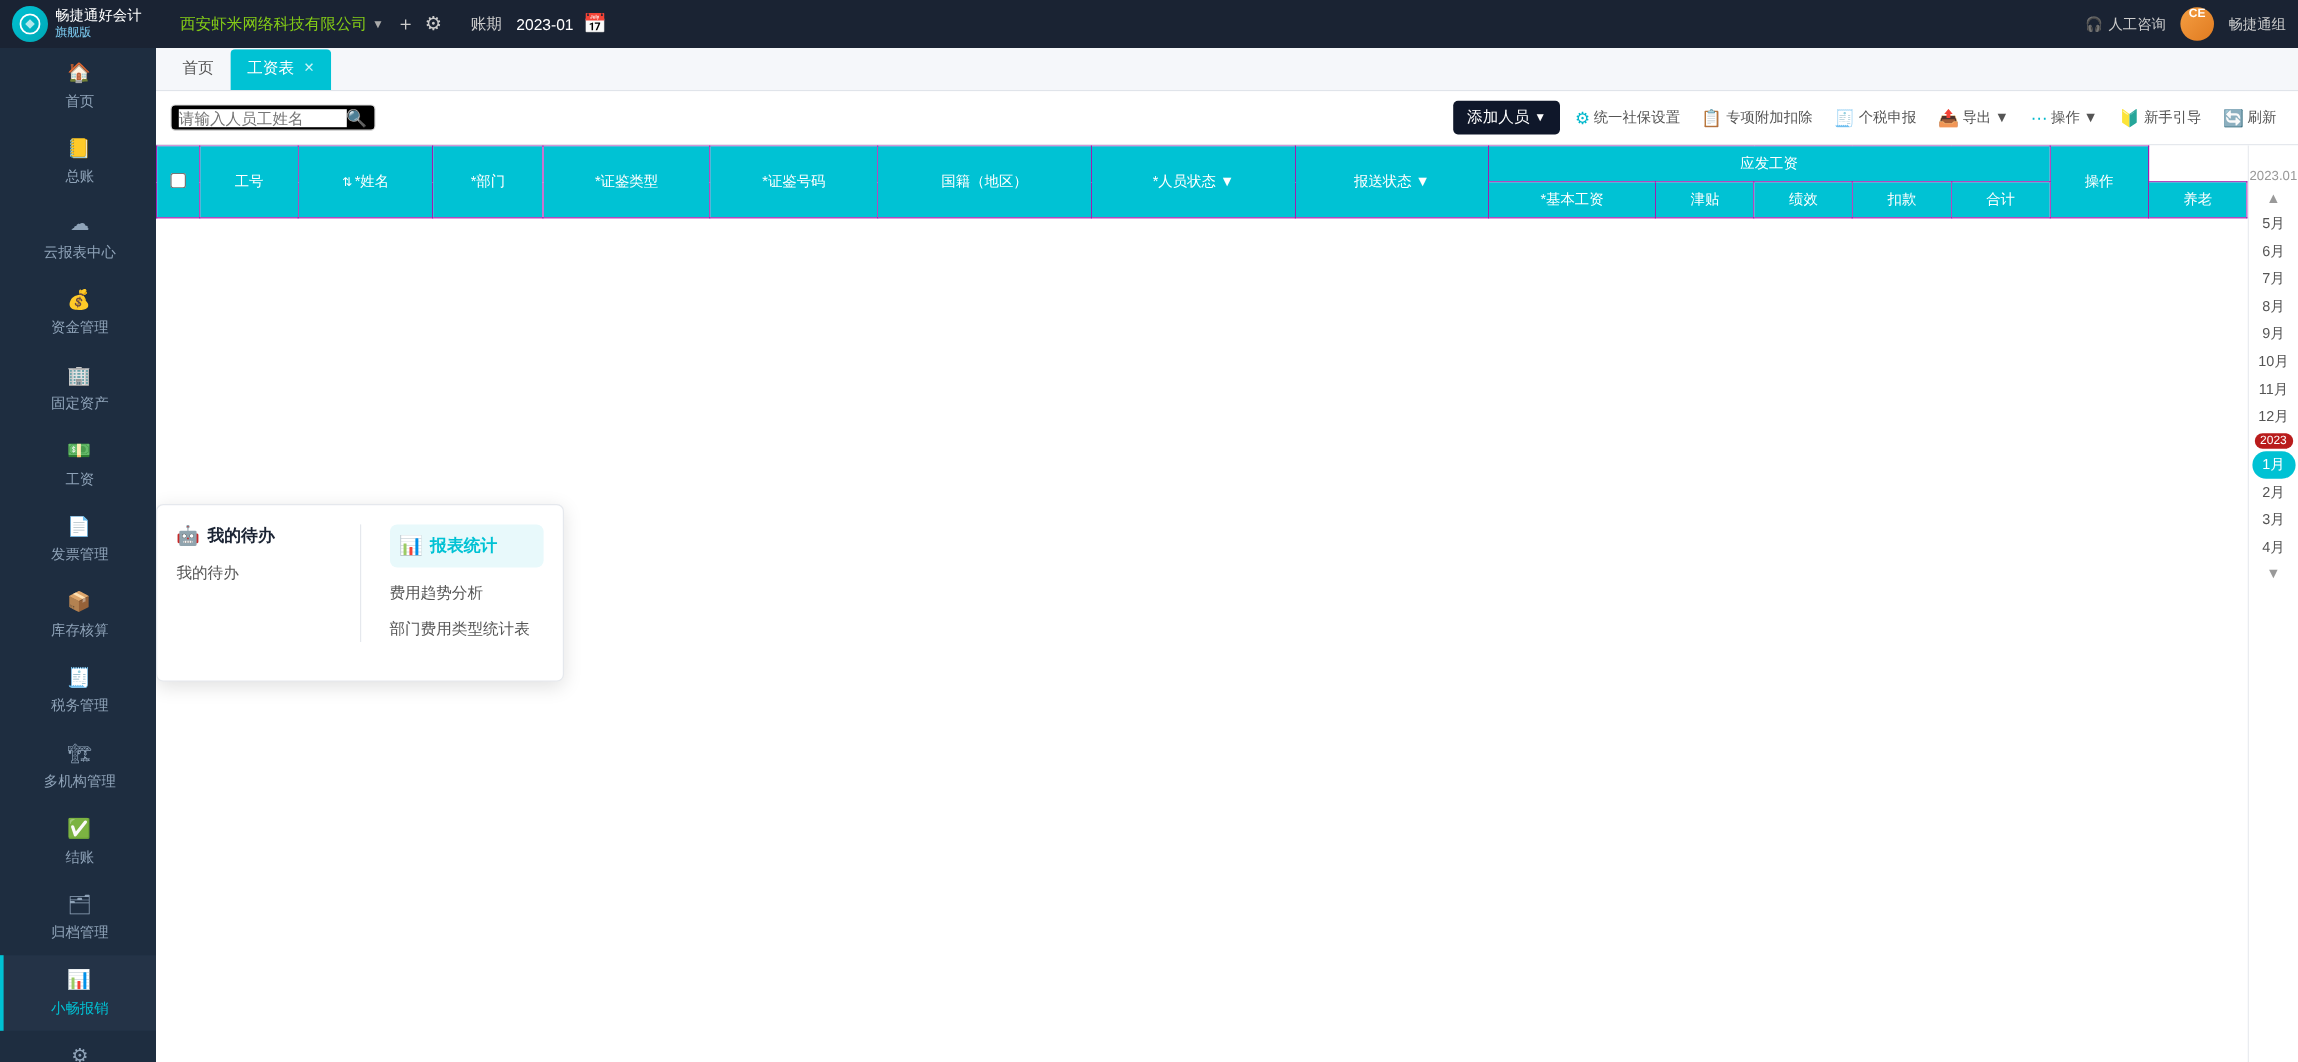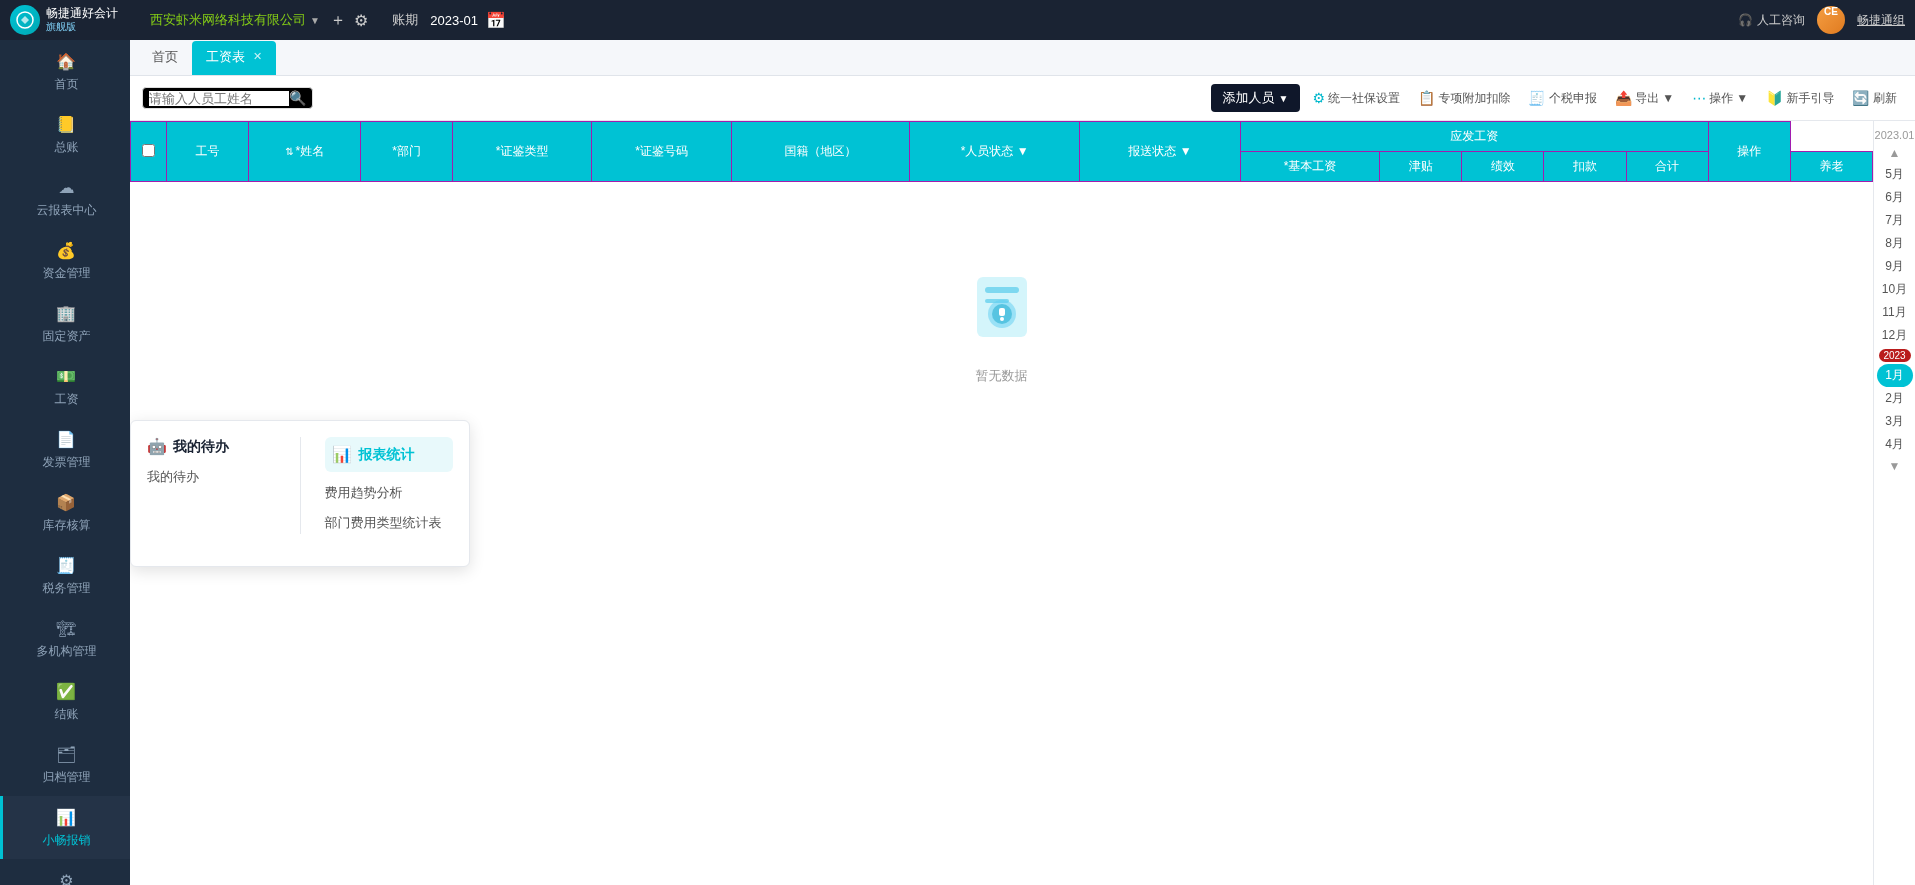--- a/index.html
+++ b/index.html
@@ -77,21 +77,21 @@
       width: 28px;
       height: 28px;
       border-radius: 50%;
       background: linear-gradient(135deg, #f59e42, #e07b20);
       display: flex;
       justify-content: center;
       color: white;
       font-size: 10px;
       font-weight: bold;
     }
-    .user-name { color: #ccc; font-size: 12px; text-decoration: underline; }
+    .user-name { color: #ccc; font-size: 12px; }
 
     
     .main-layout {
       display: flex;
       height: calc(885px - 40px);
     }
 
     
     .sidebar {
       width: 130px;
@@ -290,21 +290,21 @@
       border-radius: 4px;
     }
     .month-item.active {
       background: #00c2d4;
       color: #fff;
       border-radius: 12px;
     }
     .month-year-label {
       font-size: 11px;
       color: #999;
-      margin: 4px 0 2px;
+      margin: 16px 0 2px;
       width: 100%;
       text-align: center;
     }
     .year-badge {
       background: #b91c1c;
       color: #fff;
       border-radius: 8px;
       font-size: 10px;
       padding: 1px 4px;
       margin: 2px auto;
@@ -552,34 +552,20 @@
               <th>绩效</th>
               <th>扣款</th>
               <th>合计</th>
               <th>养老</th>
             </tr>
           </thead>
           <tbody>
           </tbody>
         </table>
 
-        <div class="empty-state">
-          <div>
-            <svg class="empty-icon" viewBox="0 0 90 90" fill="none" xmlns="http://www.w3.org/2000/svg">
-              <rect x="20" y="15" width="50" height="60" rx="6" fill="#b8eef8" opacity="0.6"></rect>
-              <rect x="28" y="25" width="34" height="6" rx="3" fill="#7dd8f0"></rect>
-              <rect x="28" y="37" width="24" height="4" rx="2" fill="#7dd8f0"></rect>
-              <circle cx="45" cy="52" r="14" fill="#5ecef2" opacity="0.5"></circle>
-              <circle cx="45" cy="52" r="10" fill="#3ab8d8" opacity="0.7"></circle>
-              <rect x="42" y="46" width="6" height="8" rx="2" fill="white"></rect>
-              <circle cx="45" cy="57" r="2" fill="white"></circle>
-            </svg>
-          </div>
-          <span class="empty-text">暂无数据</span>
-        </div>
       </div>
 
       <div class="month-sidebar">
         <div class="month-year-label">2023.01</div>
         <div class="month-nav-btn">▲</div>
         <div class="month-item">5月</div>
         <div class="month-item">6月</div>
         <div class="month-item">7月</div>
         <div class="month-item">8月</div>
         <div class="month-item">9月</div>

